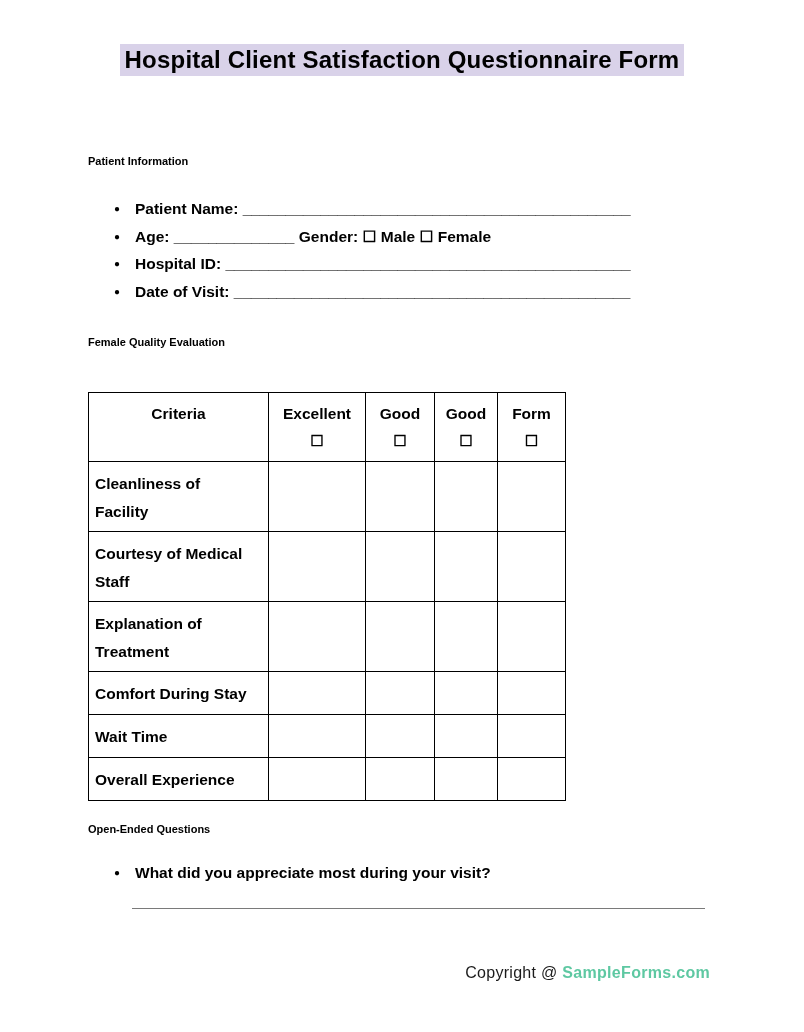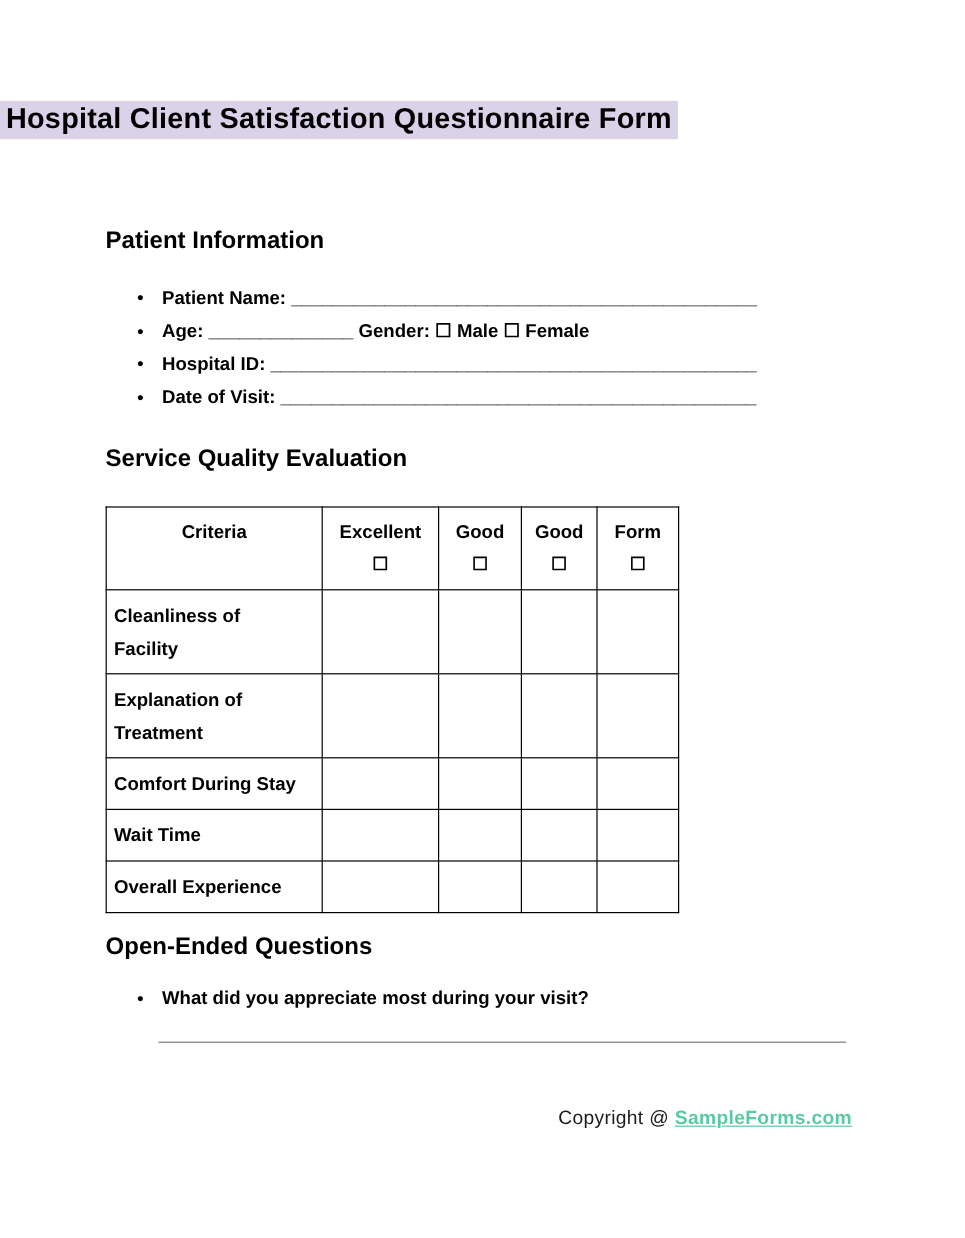--- a/index.html
+++ b/index.html
@@ -8,35 +8,35 @@
     position: relative;
     width: 804px;
     height: 1032px;
     background: #ffffff;
     font-family: "Liberation Sans", sans-serif;
     color: #000000;
     overflow: hidden;
   }
 
   
-  .title-row { padding-top: 84px; }
+  .title-row { padding-top: 44px; text-align: center; }
   .title-hl {
     display: inline-block;
     background: #d9d2e9;
     font-size: 24px;
     font-weight: 700;
     line-height: 32px;
     padding: 0 5px;
     letter-spacing: 0.2px;
   }
 
   
   .section-heading {
     margin: 0 0 0 88px;
-    font-size: 20px;
+    font-size: 11px;
     font-weight: 700;
     line-height: 19px;
   }
   .mt-patient { margin-top: 76px; }
   .mt-service { margin-top: 28px; }
   .mt-open    { margin-top: 19px; }
 
   
   .fields {
     list-style: none;
@@ -56,21 +56,21 @@
     left: 26px;
     top: 0;
     font-size: 10px;
     line-height: 27.5px;
   }
   .cb-glyph { font-weight: 700; }
 
   
   .eval-table {
     border-collapse: collapse;
-    margin: 30px 0 0 88px;
+    margin: 40px 0 0 88px;
     table-layout: fixed;
   }
   .eval-table th, .eval-table td {
     border: 1.5px solid #000000;
     font-size: 15.5px;
     font-weight: 700;
     padding: 0;
   }
   .eval-table th {
     height: 69px;
@@ -116,21 +116,20 @@
     margin: 55px 94px 0 0;
     text-align: right;
     font-size: 16px;
     color: #1b1b1b;
     letter-spacing: 0.3px;
   }
   .footer .copyright-label { font-weight: 400; margin-left: 32px; }
   .footer a.site-link {
     color: #5ec8a2;
     font-weight: 700;
-    text-decoration: underline;
     cursor: pointer;
   }
 </style>
 </head>
 <body>
 
 <div class="page">
 
   <div class="title-row">
     <span class="title-hl">Hospital Client Satisfaction Questionnaire Form</span>
@@ -159,21 +158,21 @@
       <span>Hospital ID:</span>
       <span>_______________________________________________</span>
     </li>
     <li>
       <span class="bullet">●</span>
       <span>Date of Visit:</span>
       <span>______________________________________________</span>
     </li>
   </ul>
 
-  <h2 class="section-heading mt-service">Service Quality Evaluation</h2>
+  <h2 class="section-heading mt-service">Female Quality Evaluation</h2>
 
   <table class="eval-table">
     <colgroup>
       <col class="col-criteria">
       <col class="col-excellent">
       <col class="col-good">
       <col class="col-fair">
       <col class="col-poor">
     </colgroup>
     <thead>
@@ -200,20 +199,28 @@
     <tbody>
       <tr class="row-tall">
         <td class="criteria-cell">Cleanliness of
 Facility</td>
         <td></td>
         <td></td>
         <td></td>
         <td></td>
       </tr>
       <tr class="row-tall">
+        <td class="criteria-cell">Courtesy of Medical
+Staff</td>
+        <td></td>
+        <td></td>
+        <td></td>
+        <td></td>
+      </tr>
+      <tr class="row-tall">
         <td class="criteria-cell">Explanation of
 Treatment</td>
         <td></td>
         <td></td>
         <td></td>
         <td></td>
       </tr>
       <tr class="row-short">
         <td class="criteria-cell">Comfort During Stay</td>
         <td></td>

